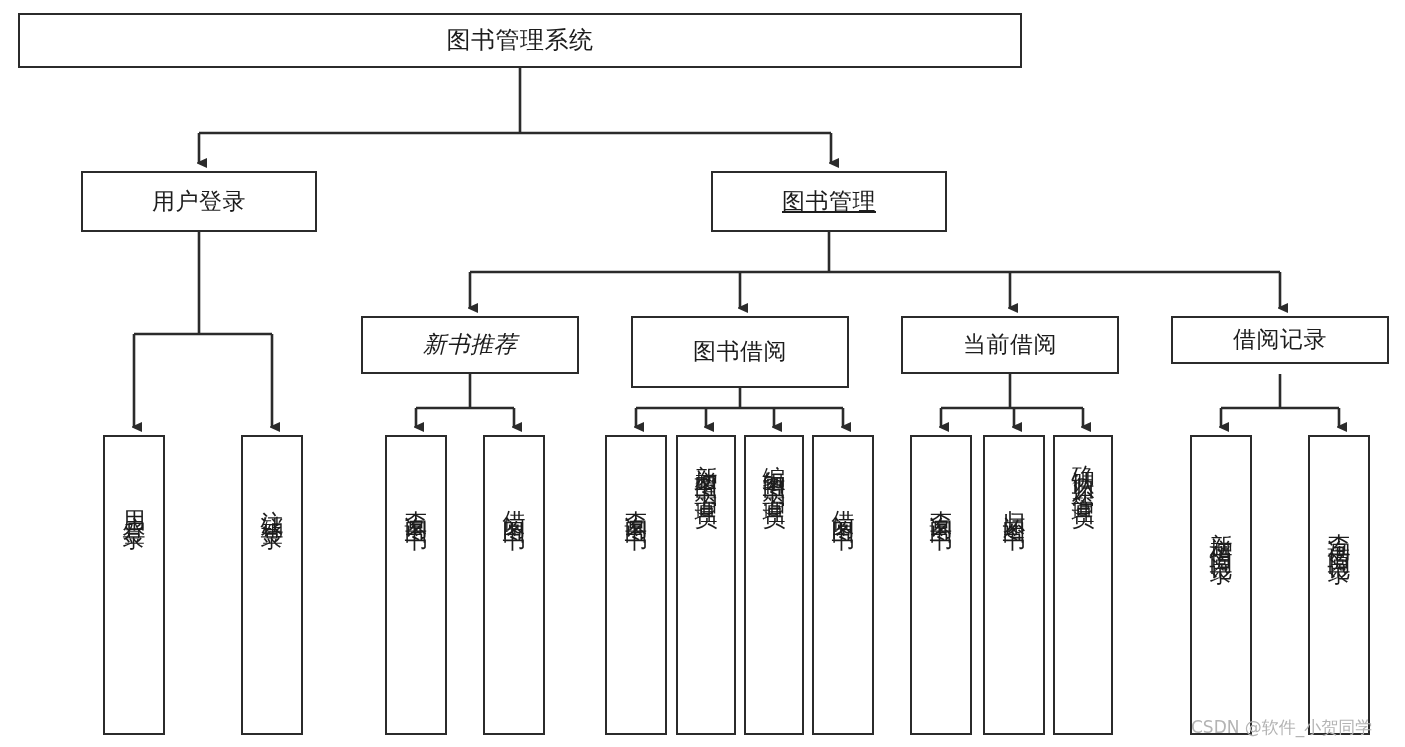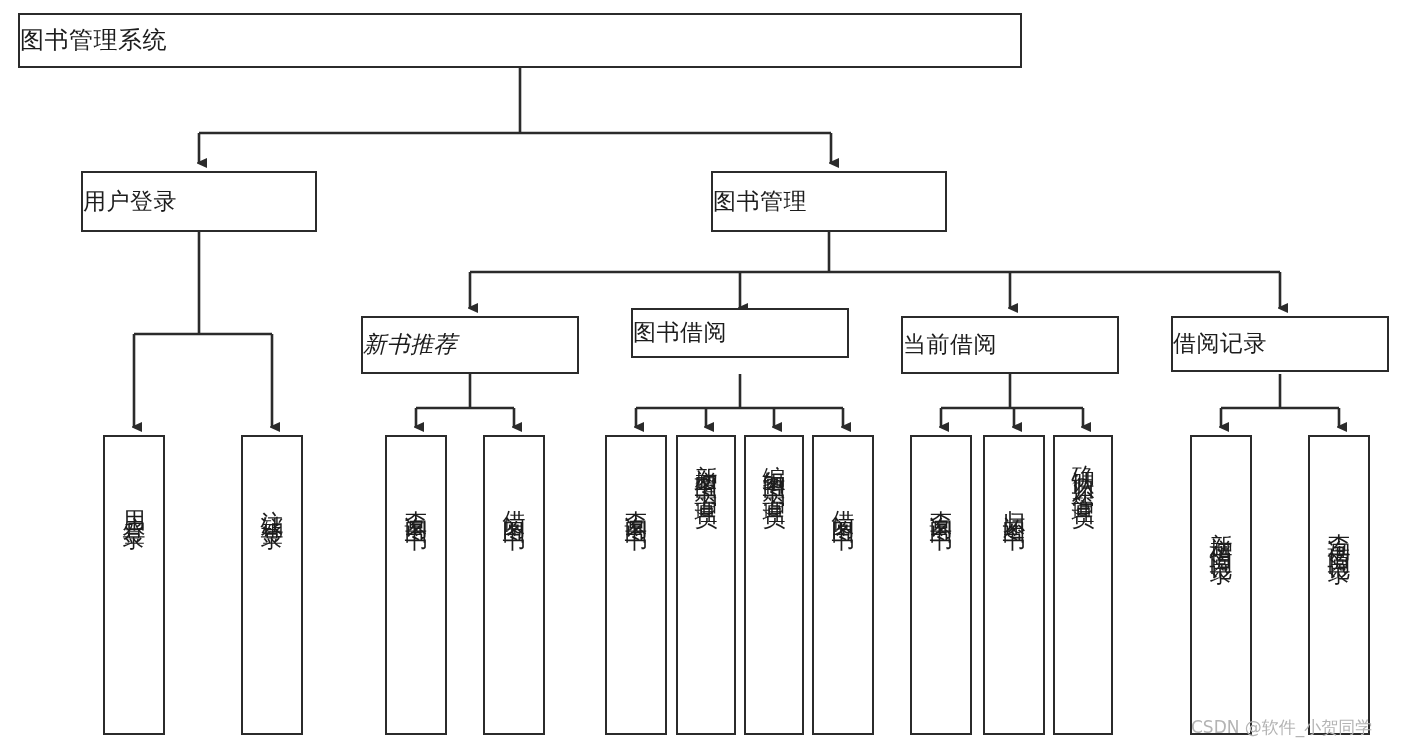--- a/index.html
+++ b/index.html
@@ -26,20 +26,21 @@
     height: 747px;
     pointer-events: none;
   }
   .node {
     position: absolute;
     box-sizing: border-box;
     border: 2.5px solid #2b2b2b;
     background: #ffffff;
     display: flex;
     align-items: center;
+    justify-content: center;
     color: #1c1c1c;
   }
   .node .label {
     display: block;
     text-align: center;
     line-height: 1.12;
     letter-spacing: 0.5px;
   }
   
   .node.horiz .label {
@@ -135,34 +136,34 @@
     </g>
   </svg>
 
   <div class="node horiz root" style="left:18px; top:13px; width:1004px; height:55px;">
     <span class="label">图书管理系统</span>
   </div>
 
   <div class="node horiz" style="left:81px; top:171px; width:236px; height:61px;">
     <span class="label">用户登录</span>
   </div>
-  <div class="node horiz" style="left:711px; top:171px; width:236px; height:61px;">
+  <div class="node horiz" style="left:711px; top:171px; width:236px; height:61px;text-decoration:underline;">
     <span class="label">图书管理</span>
   </div>
 
   <div class="node horiz" style="left:361px; top:316px; width:218px; height:58px;font-style:italic;">
     <span class="label">新书推荐</span>
   </div>
-  <div class="node horiz" style="left:631px; top:308px; width:218px; height:50px;">
+  <div class="node horiz" style="left:631px; top:316px; width:218px; height:72px;">
     <span class="label">图书借阅</span>
   </div>
   <div class="node horiz" style="left:901px; top:316px; width:218px; height:58px;">
     <span class="label">当前借阅</span>
   </div>
-  <div class="node horiz" style="left:1171px; top:316px; width:218px; height:56px;">
+  <div class="node horiz" style="left:1171px; top:316px; width:218px; height:48px;">
     <span class="label">借阅记录</span>
   </div>
 
   <div class="node vert mid" style="left:103px; top:435px; width:62px; height:300px;">
     <span class="label">用户登录</span>
   </div>
   <div class="node vert mid" style="left:241px; top:435px; width:62px; height:300px;">
     <span class="label">注销登录</span>
   </div>
 

